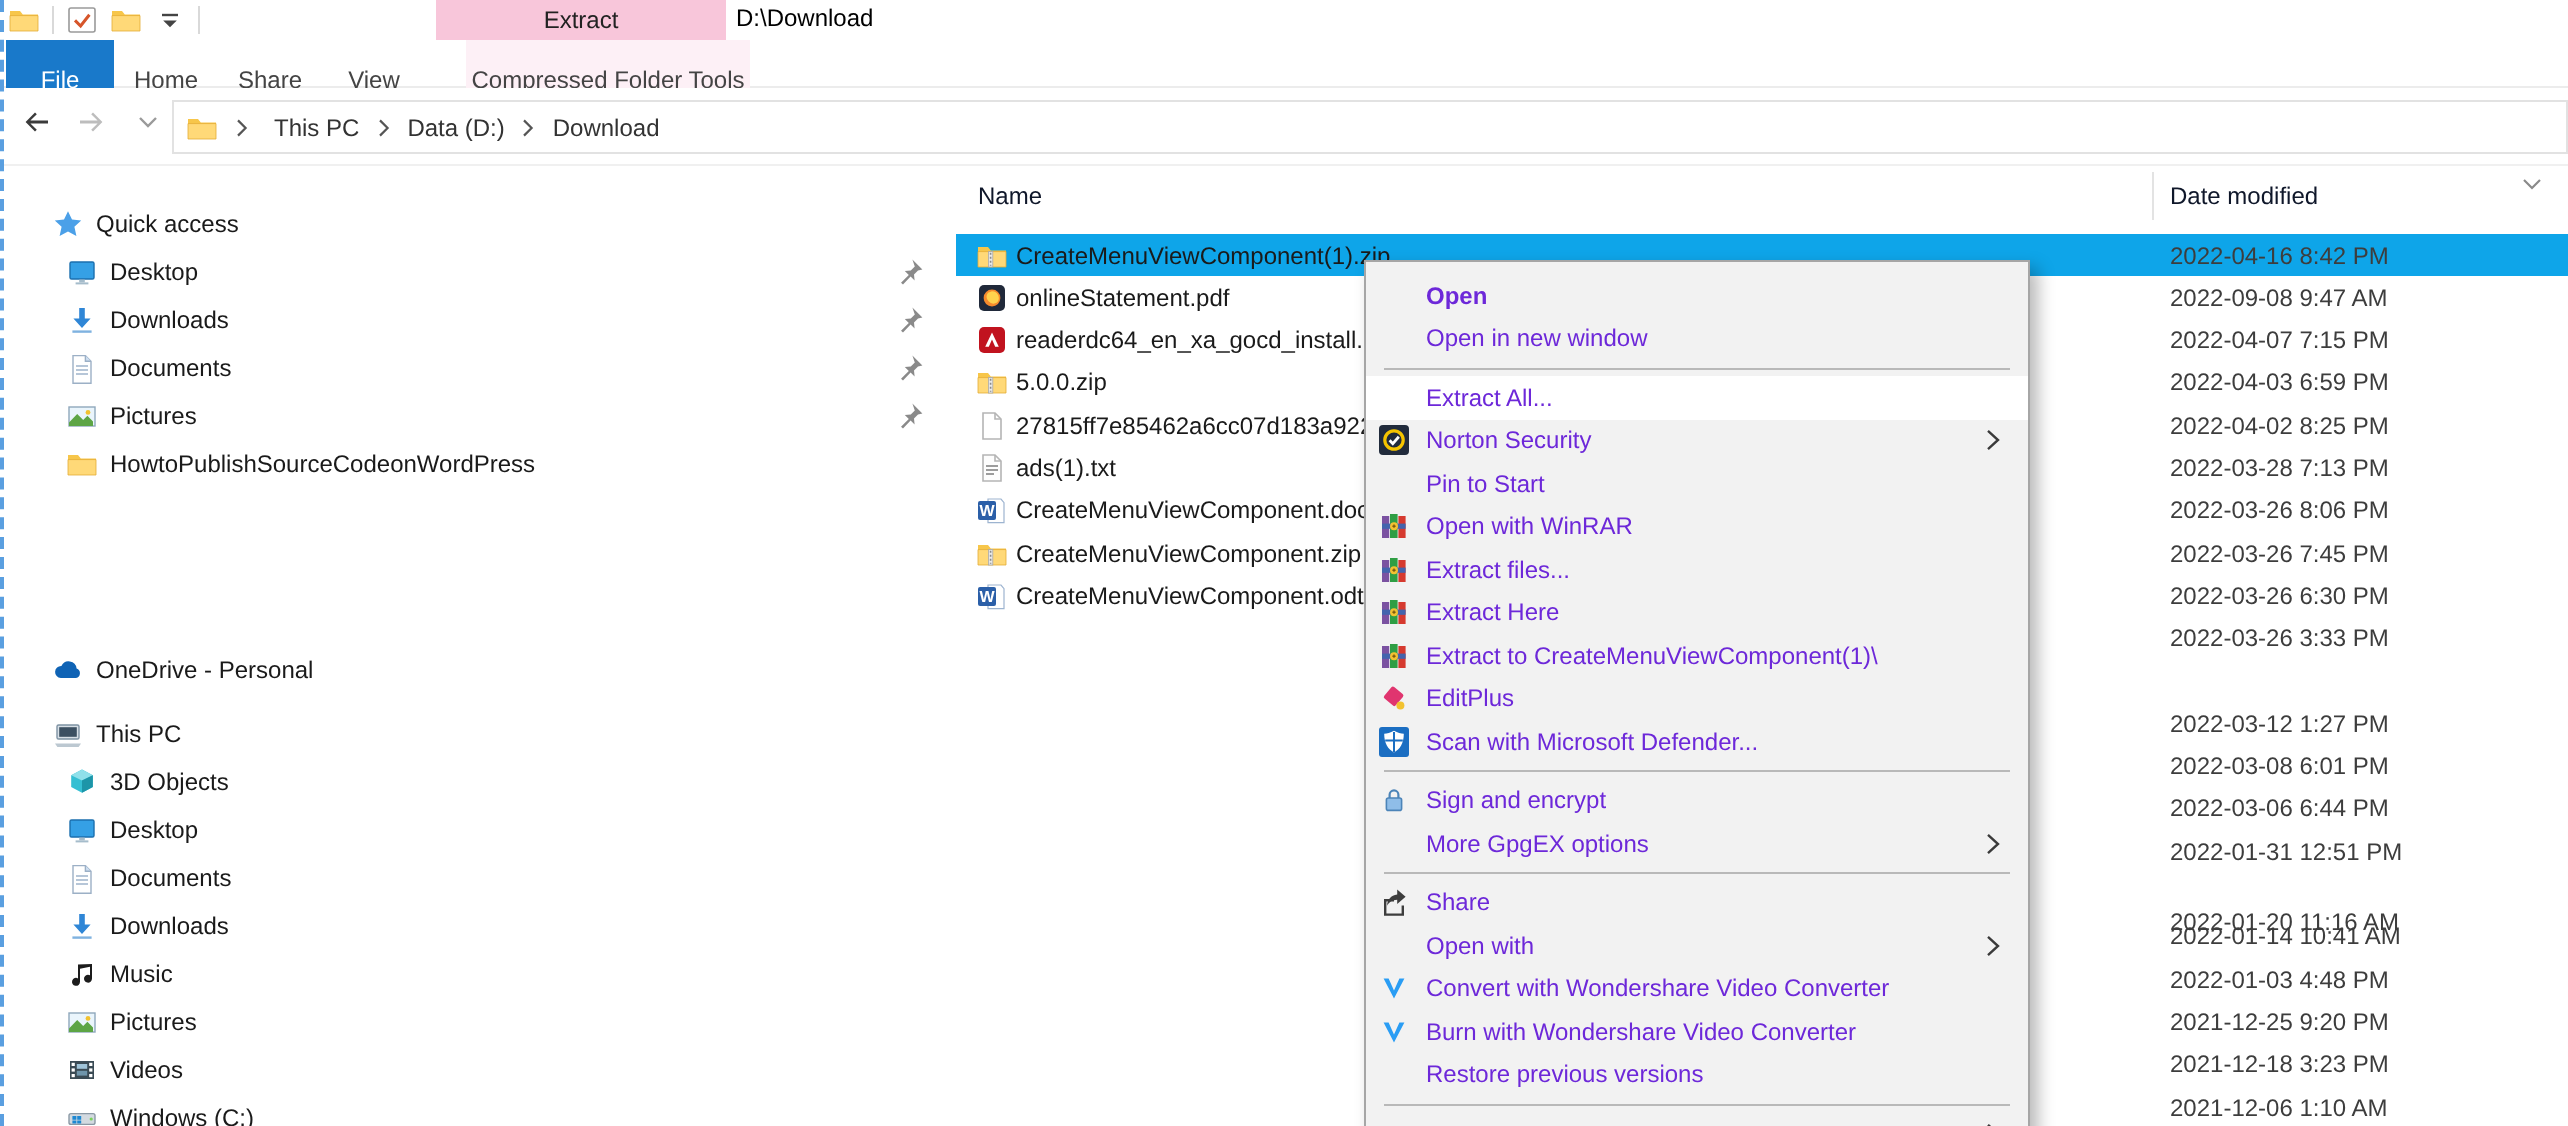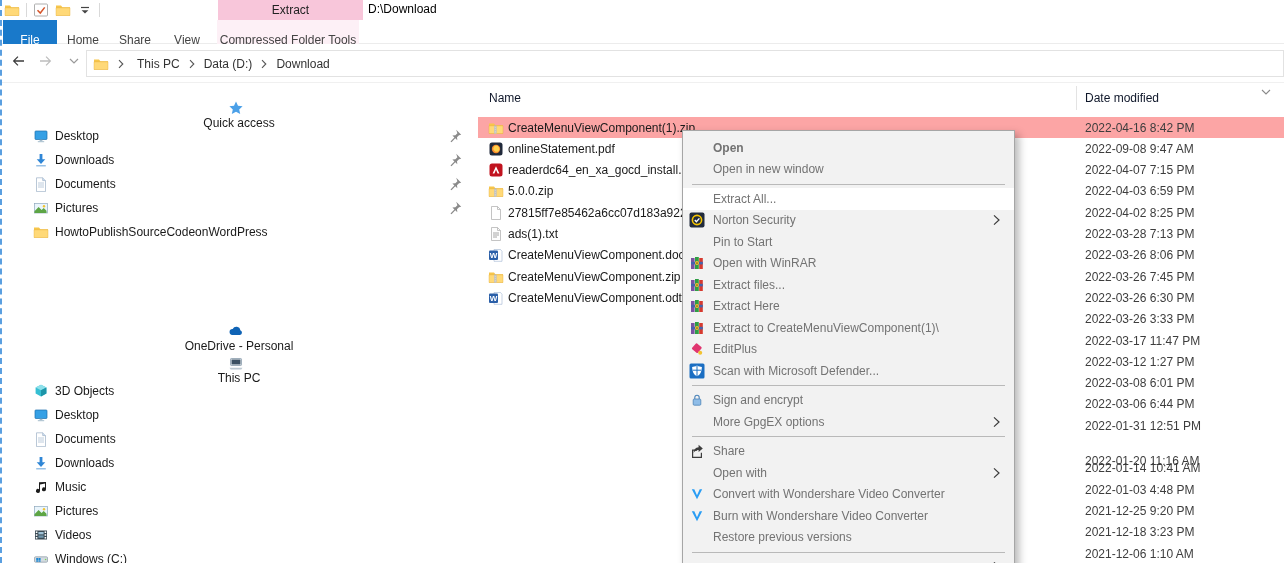--- a/index.html
+++ b/index.html
@@ -22,63 +22,63 @@
   .qat-btn { width:16px; height:16px; display:flex; align-items:center; justify-content:center; }
   .ctx-group { position:absolute; left:218px; top:0; width:145px; height:20px; background:#f8c6da; color:#222;
                display:flex; align-items:center; justify-content:center; }
   .win-title { position:absolute; left:368px; top:2px; color:#000; }
 
   
   .tabs { position:absolute; left:0; top:20px; width:100%; height:24px; background:#fff; border-bottom:1px solid #ececec; display:flex; }
   .tab { height:40px; display:flex; align-items:center; justify-content:center; color:#444; }
   .tab.file { background:#1979ca; color:#fff; width:54px; margin-left:3px; }
   .tab.normal { width:52px; }
-  .tab.contextual { background:#fdf0f6; width:142px; margin-left:4px; }
+  .tab.contextual { background:#fdf0f6; width:142px; margin-left:20px; }
 
   
   .addrbar { position:absolute; left:0; top:44px; width:100%; height:39px; background:#fff; border-bottom:1px solid #f0f0f0; }
   .nav-btns { position:absolute; left:8px; top:7px; display:flex; align-items:center; gap:8px; }
   .nav-btn { width:20px; height:20px; display:flex; align-items:center; justify-content:center; }
   .addr-box { position:absolute; left:86px; right:0; top:6px; height:27px; border:1px solid #e2e2e2; background:#fff;
               display:flex; align-items:center; padding-left:6px; gap:4px; }
   .crumb { padding:0 4px; color:#333; }
   .crumb-sep { display:flex; align-items:center; }
 
   
   .sidebar { position:absolute; left:0; top:84px; width:470px; height:479px; background:#fff; padding-top:16px; overflow:hidden; }
   .side-section { }
   .side-section + .side-section.gap-big { margin-top:79px; }
   .side-section + .side-section.gap-small { margin-top:8px; }
   .si { position:relative; height:24px; display:flex; align-items:center; }
-  .si.header { padding-left:8px;flex-direction:column; }
+  .si.header { padding-left:26px; }
   .si.child  { padding-left:33px; }
   .si .si-ic { width:16px; height:16px; margin-right:6px; flex:0 0 16px; }
   .si .si-label { white-space:nowrap; color:#1a1a1a; }
   .si .si-pin { position:absolute; left:447px; top:4px; width:14px; height:14px; }
 
   
   .filepane { position:absolute; left:470px; top:84px; width:814px; height:479px; }
   .col-head { position:absolute; left:0; top:0; width:814px; height:28px; color:#0f172a; }
   .col-name { position:absolute; left:19px; top:7px; }
   .col-date { position:absolute; left:615px; top:7px; }
   .col-sep  { position:absolute; left:606px; top:2px; width:1px; height:24px; background:#e3e3e3; }
   .head-chev { position:absolute; left:788px; top:0px; }
 
   .rows { position:absolute; left:0; top:0; width:814px; height:479px; }
   .row { position:absolute; left:8px; width:806px; height:21.3px; }
-  .row.sel { background:#fca5a5; }
+  .row.sel { background:#0ea5e9; }
   .r-ic { position:absolute; left:10px; top:2.5px; width:16px; height:16px; }
   .r-name { position:absolute; left:30px; top:3.5px; white-space:nowrap; color:#1a1a1a; }
   .r-date { position:absolute; left:607px; top:3.5px; white-space:nowrap; color:#3d3d3d; }
 
   
   .ctxmenu { position:absolute; left:682px; top:130px; width:333px; height:460px;
              background:#f2f2f2; border:1px solid #a6a6a6; box-shadow:4px 4px 8px rgba(0,0,0,.28);
              padding-top:6px; z-index:40; }
-  .mi { height:21.5px; display:flex; align-items:center; padding:0 6px 0 6px; color:#737373; }
+  .mi { height:21.5px; display:flex; align-items:center; padding:0 6px 0 6px; color:#6d28d9; }
   .mi.hover { background:#fff; }
   .mi.bold .mi-label { font-weight:bold; }
   .mi-ic { width:16px; height:16px; margin-right:8px; flex:0 0 16px; }
   .mi-label { flex:1; white-space:nowrap; }
   .mi-arrow { width:16px; height:16px; margin-right:4px; }
   .msep { height:8px; display:flex; align-items:center; padding:0 9px; }
   .msep i { display:block; width:100%; height:1px; background:#b9b9b9; }
 </style>
 </head>
 <body>
@@ -490,24 +490,20 @@
             <text x="5.5" y="10.8" text-anchor="middle" font-family="Liberation Sans, sans-serif" font-size="8" font-weight="bold" fill="#fff">W</text>
           </svg>
         </span>
         <span class="r-name">CreateMenuViewComponent.odt</span>
         <span class="r-date">2022-03-26 6:30 PM</span>
       </div>
       <div class="row" style="top: 224.7px;">
         <span class="r-name"></span>
         <span class="r-date">2022-03-26 3:33 PM</span>
       </div>
-      <div class="row" style="top: 246px;">
-        <span class="r-name"></span>
-        <span class="r-date">2022-03-17 11:47 PM</span>
-      </div>
       <div class="row" style="top: 267.3px;">
         <span class="r-name"></span>
         <span class="r-date">2022-03-12 1:27 PM</span>
       </div>
       <div class="row" style="top: 288.6px;">
         <span class="r-name"></span>
         <span class="r-date">2022-03-08 6:01 PM</span>
       </div>
       <div class="row" style="top: 309.9px;">
         <span class="r-name"></span>

